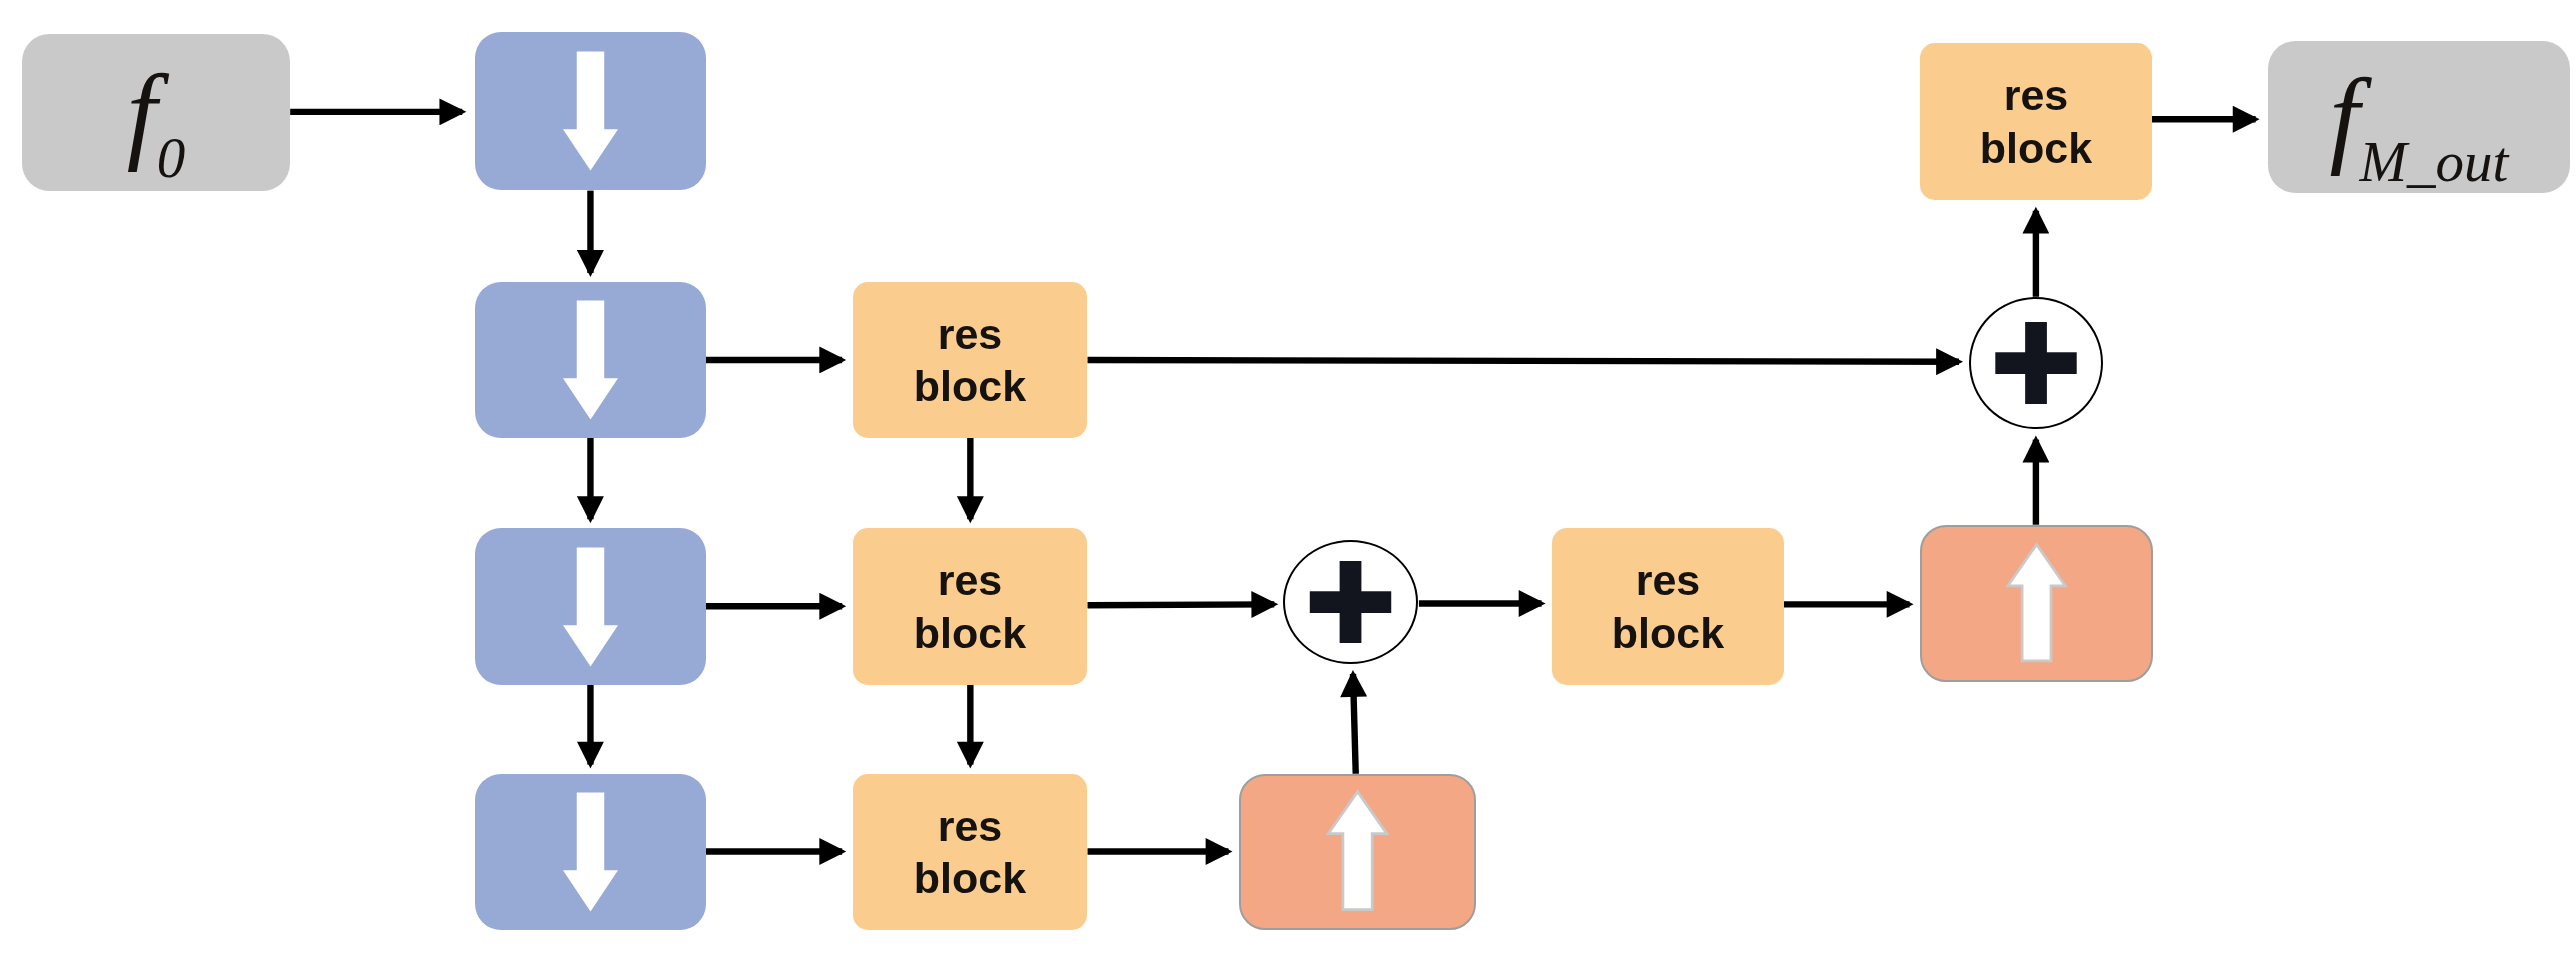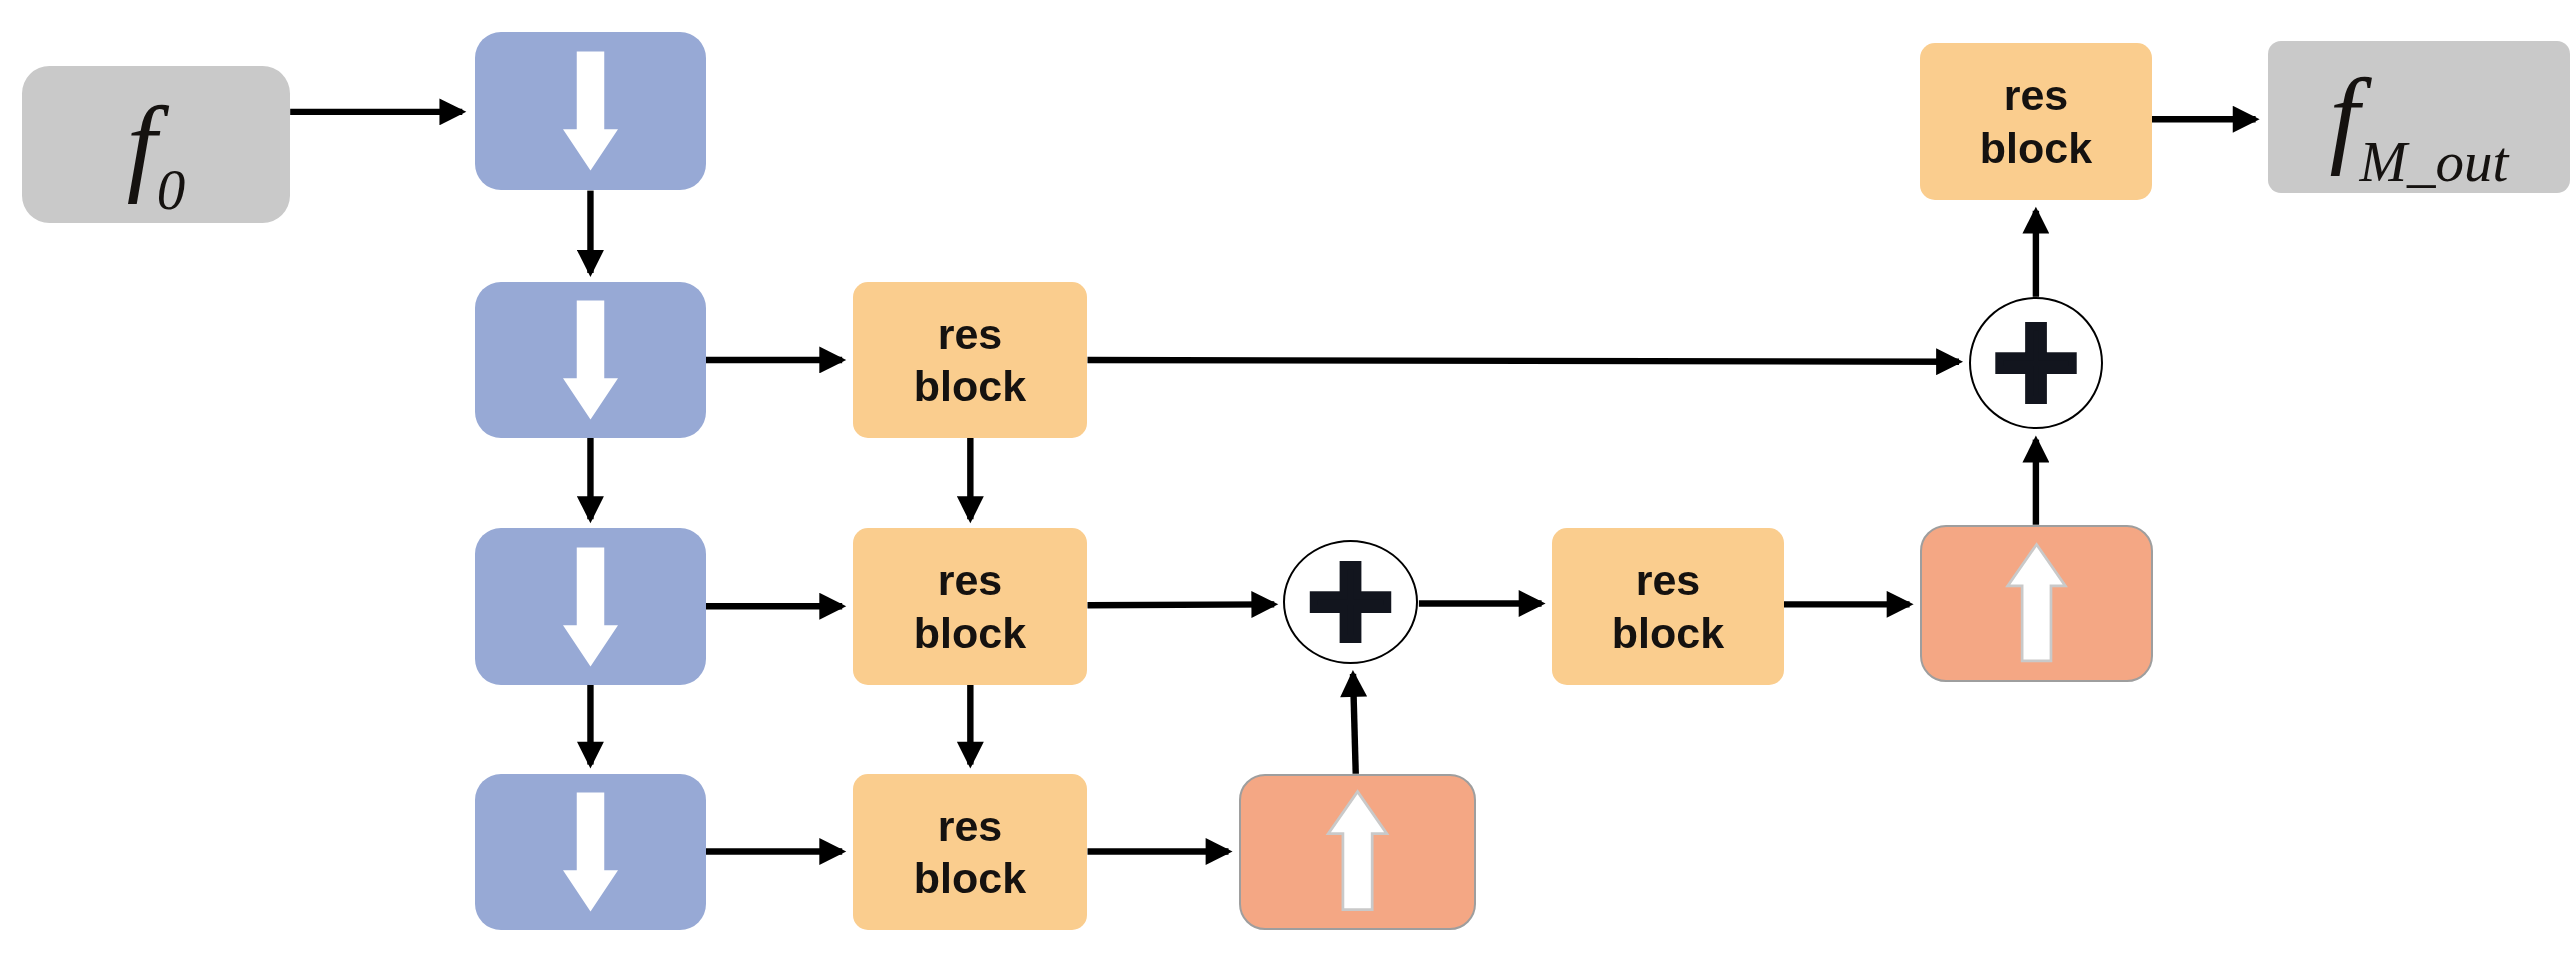--- a/index.html
+++ b/index.html
@@ -85,21 +85,21 @@
     <line x1="1188" y1="661" x2="1392" y2="660" marker-end="url(#ah)"></line>
     <line x1="1550" y1="659" x2="1684" y2="659" marker-end="url(#ah)"></line>
     <line x1="1948" y1="660" x2="2086" y2="660" marker-end="url(#ah)"></line>
     <line x1="1188" y1="930" x2="1342" y2="930" marker-end="url(#ah)"></line>
     <line x1="1481" y1="845" x2="1478" y2="736" marker-end="url(#ah)"></line>
     <line x1="2224" y1="573" x2="2224" y2="480" marker-end="url(#ah)"></line>
     <line x1="2224" y1="324" x2="2224" y2="230" marker-end="url(#ah)"></line>
     <line x1="2350" y1="130" x2="2464" y2="130" marker-end="url(#ah)"></line>
   </svg>
 
-  <div class="node io" style="left:22px;top:34px;width:268px;height:157px;margin-top:32px;">
+  <div class="node io" style="left:22px;top:34px;width:268px;height:157px;">
     <span><span class="base">f</span><span class="sub">0</span></span>
   </div>
 
   <div class="node down" style="left:475px;top:32px;width:231px;height:158px;">
     <svg class="glyph" width="231" height="156" viewBox="0 0 252 170">
       <polygon points="111,20 141,20 141,105 156,105 126,150 96,105 111,105" fill="#ffffff"></polygon>
     </svg>
   </div>
   <div class="node down" style="left:475px;top:282px;width:231px;height:156px;">
     <svg class="glyph" width="231" height="156" viewBox="0 0 252 170">
@@ -162,18 +162,18 @@
     <span class="plus">+</span>
   </div>
 
   <div class="node res" style="left:1920px;top:43px;width:232px;height:157px;">
     <div>
       <div>res</div>
       <div>block</div>
     </div>
   </div>
 
-  <div class="node io" style="left:2268px;top:41px;width:302px;height:152px;border-radius:13px;">
+  <div class="node io" style="left:2268px;top:41px;width:302px;height:152px;">
     <span><span class="base">f</span><span class="sub">M_out</span></span>
   </div>
 
 </div>
 
 
 </body></html>

